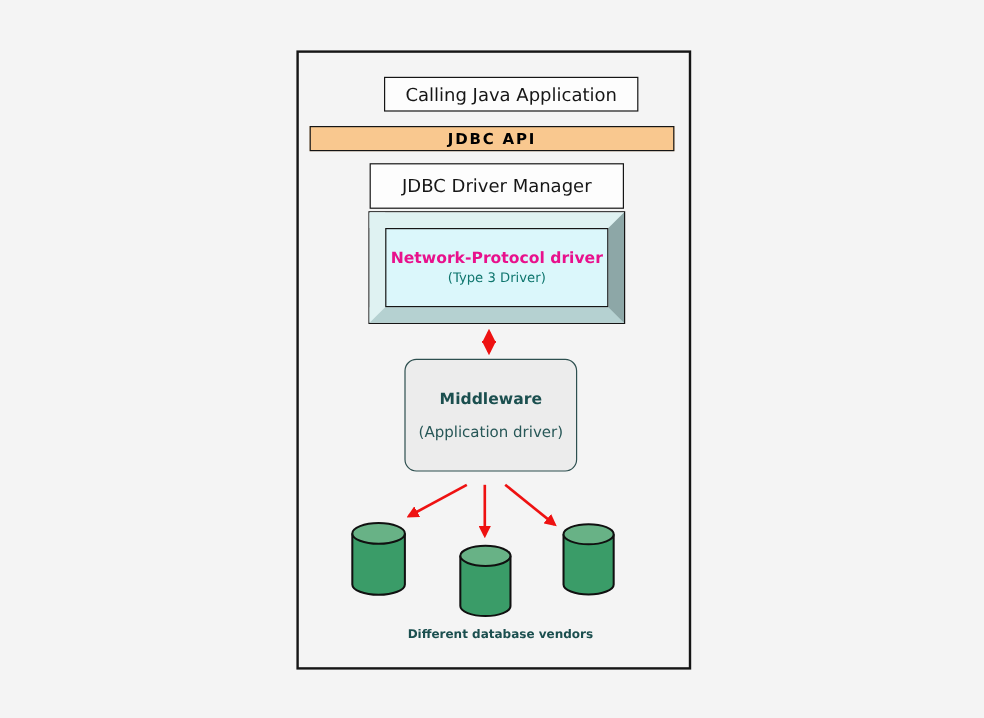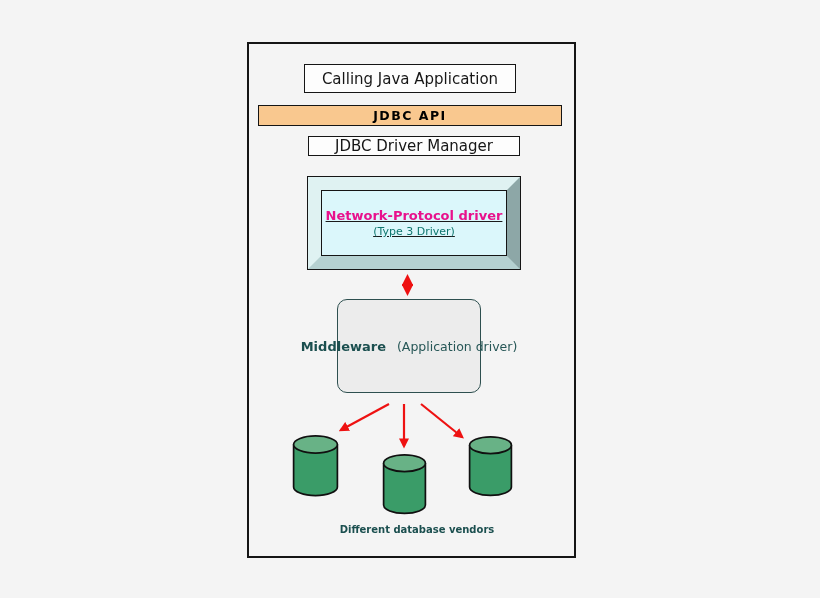--- a/index.html
+++ b/index.html
@@ -31,22 +31,22 @@
   .outer-frame{
     position:absolute;left:247px;top:42px;width:329px;height:516px;
     border:2px solid #151515;background:transparent;
   }
 
   .plain-box{
     position:absolute;background:var(--box-fill);border:1px solid #151515;
     display:flex;align-items:center;justify-content:center;
     font-size:15px;color:#161616;white-space:nowrap;
   }
-  .calling-box{left:304px;top:64px;width:212px;height:29px;}
-  .manager-box{left:308px;top:136px;width:212px;height:20px;}
+  .calling-box{left:320px;top:64px;width:212px;height:29px;}
+  .manager-box{left:308px;top:136px;width:212px;height:38px;}
 
   .api-bar{
     position:absolute;left:258px;top:105px;width:304px;height:21px;
     background:var(--jdbc-api-fill);border:1px solid #151515;
     display:flex;align-items:center;justify-content:center;
     font-size:12.5px;font-weight:bold;letter-spacing:1.5px;color:#000000;
   }
 
   .frame3d{
     position:absolute;left:307px;top:176px;width:214px;height:94px;
@@ -58,35 +58,34 @@
     border-top-color:var(--frame-light);
     border-left-color:var(--frame-light);
     border-right-color:var(--frame-dark);
     border-bottom-color:var(--frame-bottom);
   }
   .frame3d .panel{
     width:100%;height:100%;
     border:1px solid #151515;background:var(--driver-inner-fill);
     display:flex;flex-direction:column;align-items:center;justify-content:center;
     gap:2px;
-    text-decoration:underline;
   }
   .driver-title{font-size:13px;font-weight:bold;color:var(--driver-title-color);white-space:nowrap;}
   .driver-subtitle{font-size:11px;color:#0f766e;white-space:nowrap;}
 
   .arrow-svg{position:absolute;overflow:visible;}
   .double-arrow{left:398px;top:269px;}
   .fan-arrows{left:320px;top:397px;}
 
   .middleware{
     position:absolute;left:337px;top:299px;width:144px;height:94px;
     background:var(--middleware-fill);
     border:1.5px solid var(--middleware-border);
     border-radius:10px;
-    display:flex;flex-direction:row;align-items:center;justify-content:center;
+    display:flex;flex-direction:column;align-items:center;justify-content:center;
     gap:11px;
   }
   .middleware-title{font-size:13px;font-weight:bold;color:var(--teal-text);white-space:nowrap;}
   .middleware-subtitle{font-size:12.5px;color:#275757;white-space:nowrap;}
 
   .cyl{position:absolute;}
   .cyl-left{left:292px;top:434px;}
   .cyl-middle{left:382px;top:453px;}
   .cyl-right{left:468px;top:435px;}
 

